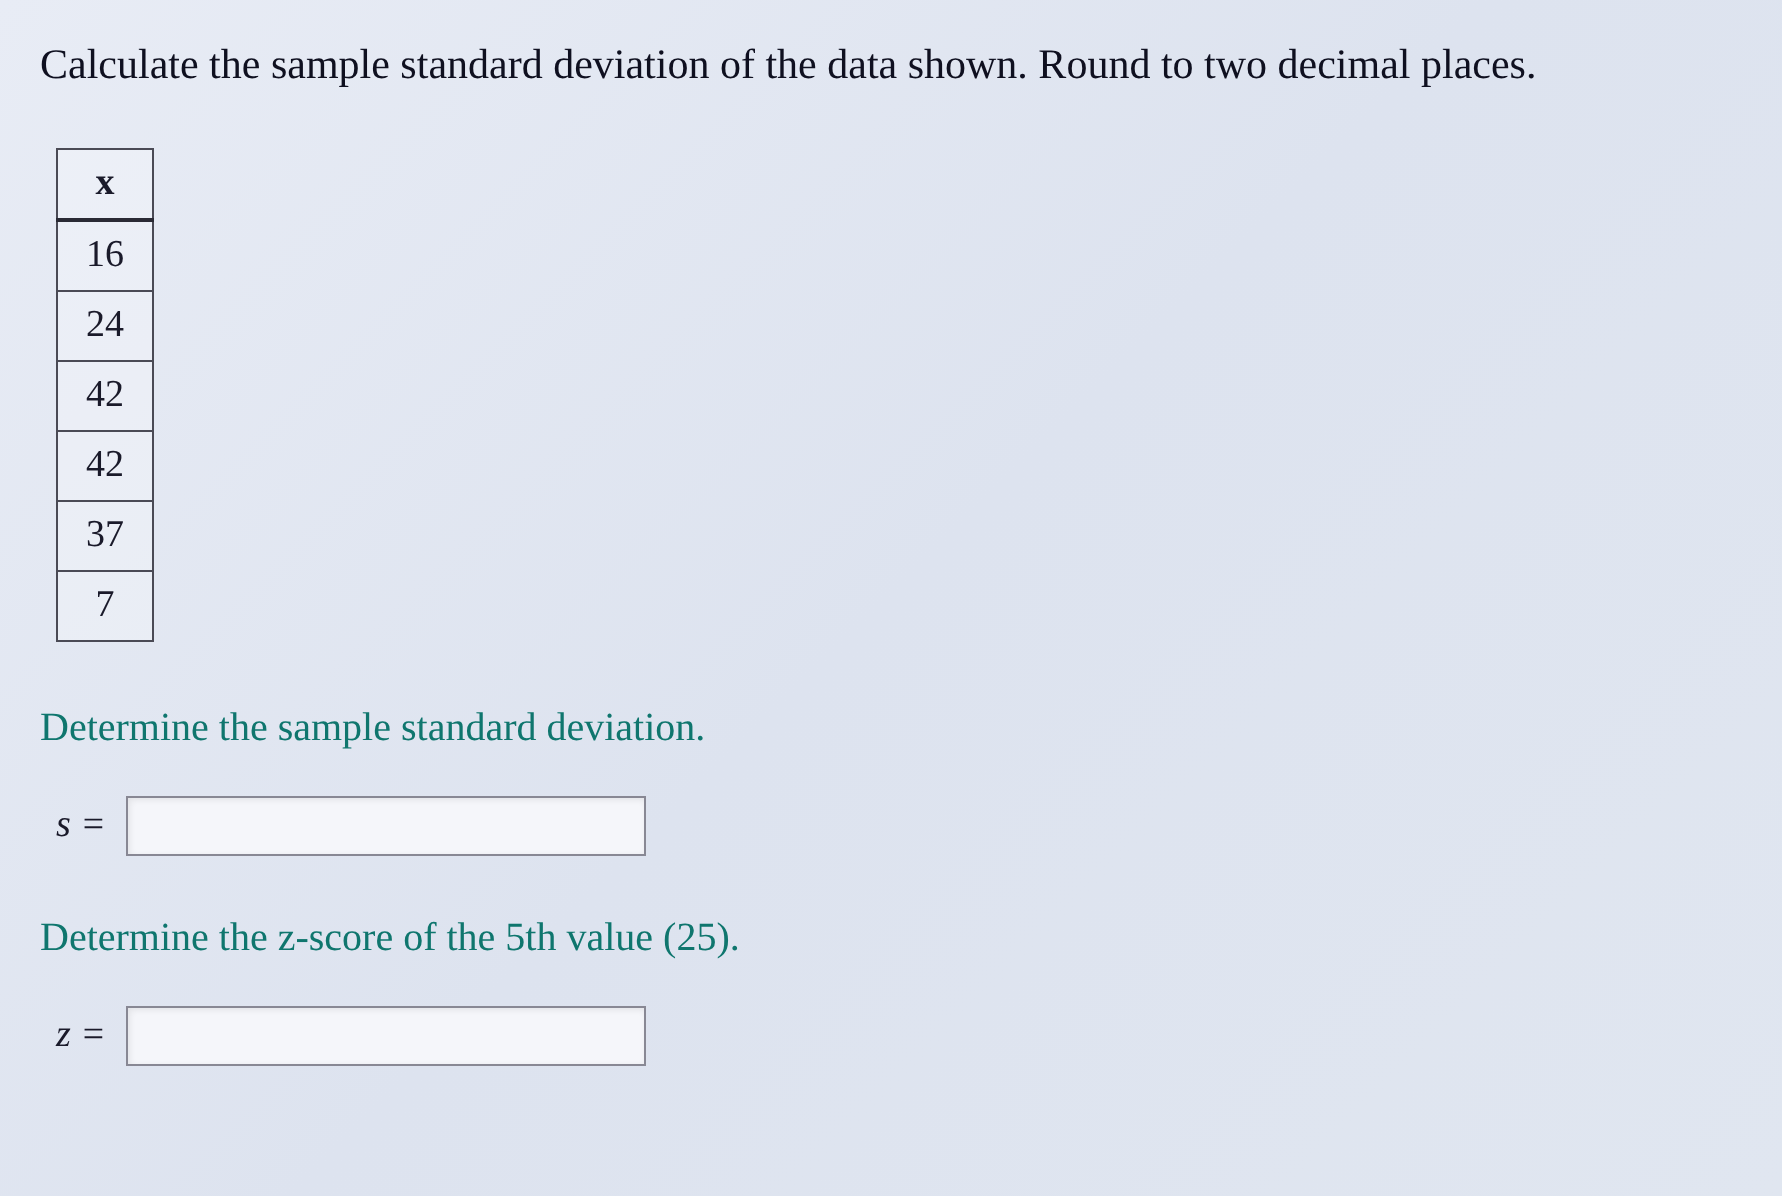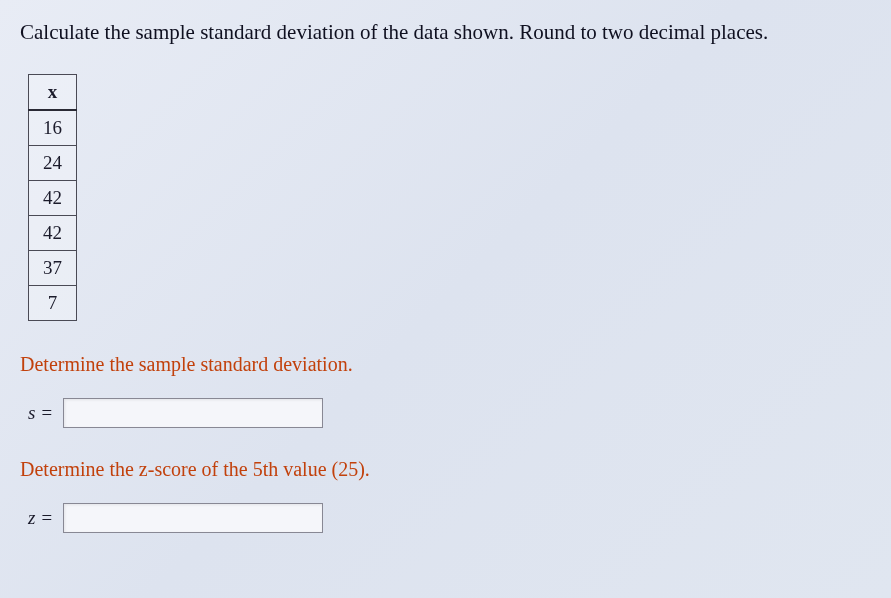--- a/index.html
+++ b/index.html
@@ -40,21 +40,21 @@
       font-weight: bold;
       border-bottom: 2px solid #2a2a35;
       font-style: normal;
     }
     .data-table td {
       font-family: Liberation Serif, serif;
       margin-top: 40px;
     }
     .subprompt {
       font-size: 20px;
-      color: #c2410c;
+      color: #0f766e;
       margin-bottom: 22px;
       margin-top: 8px;
     }
     .answer-row {
       display: flex;
       align-items: center;
       gap: 10px;
       margin-left: 8px;
       margin-bottom: 30px;
     }

